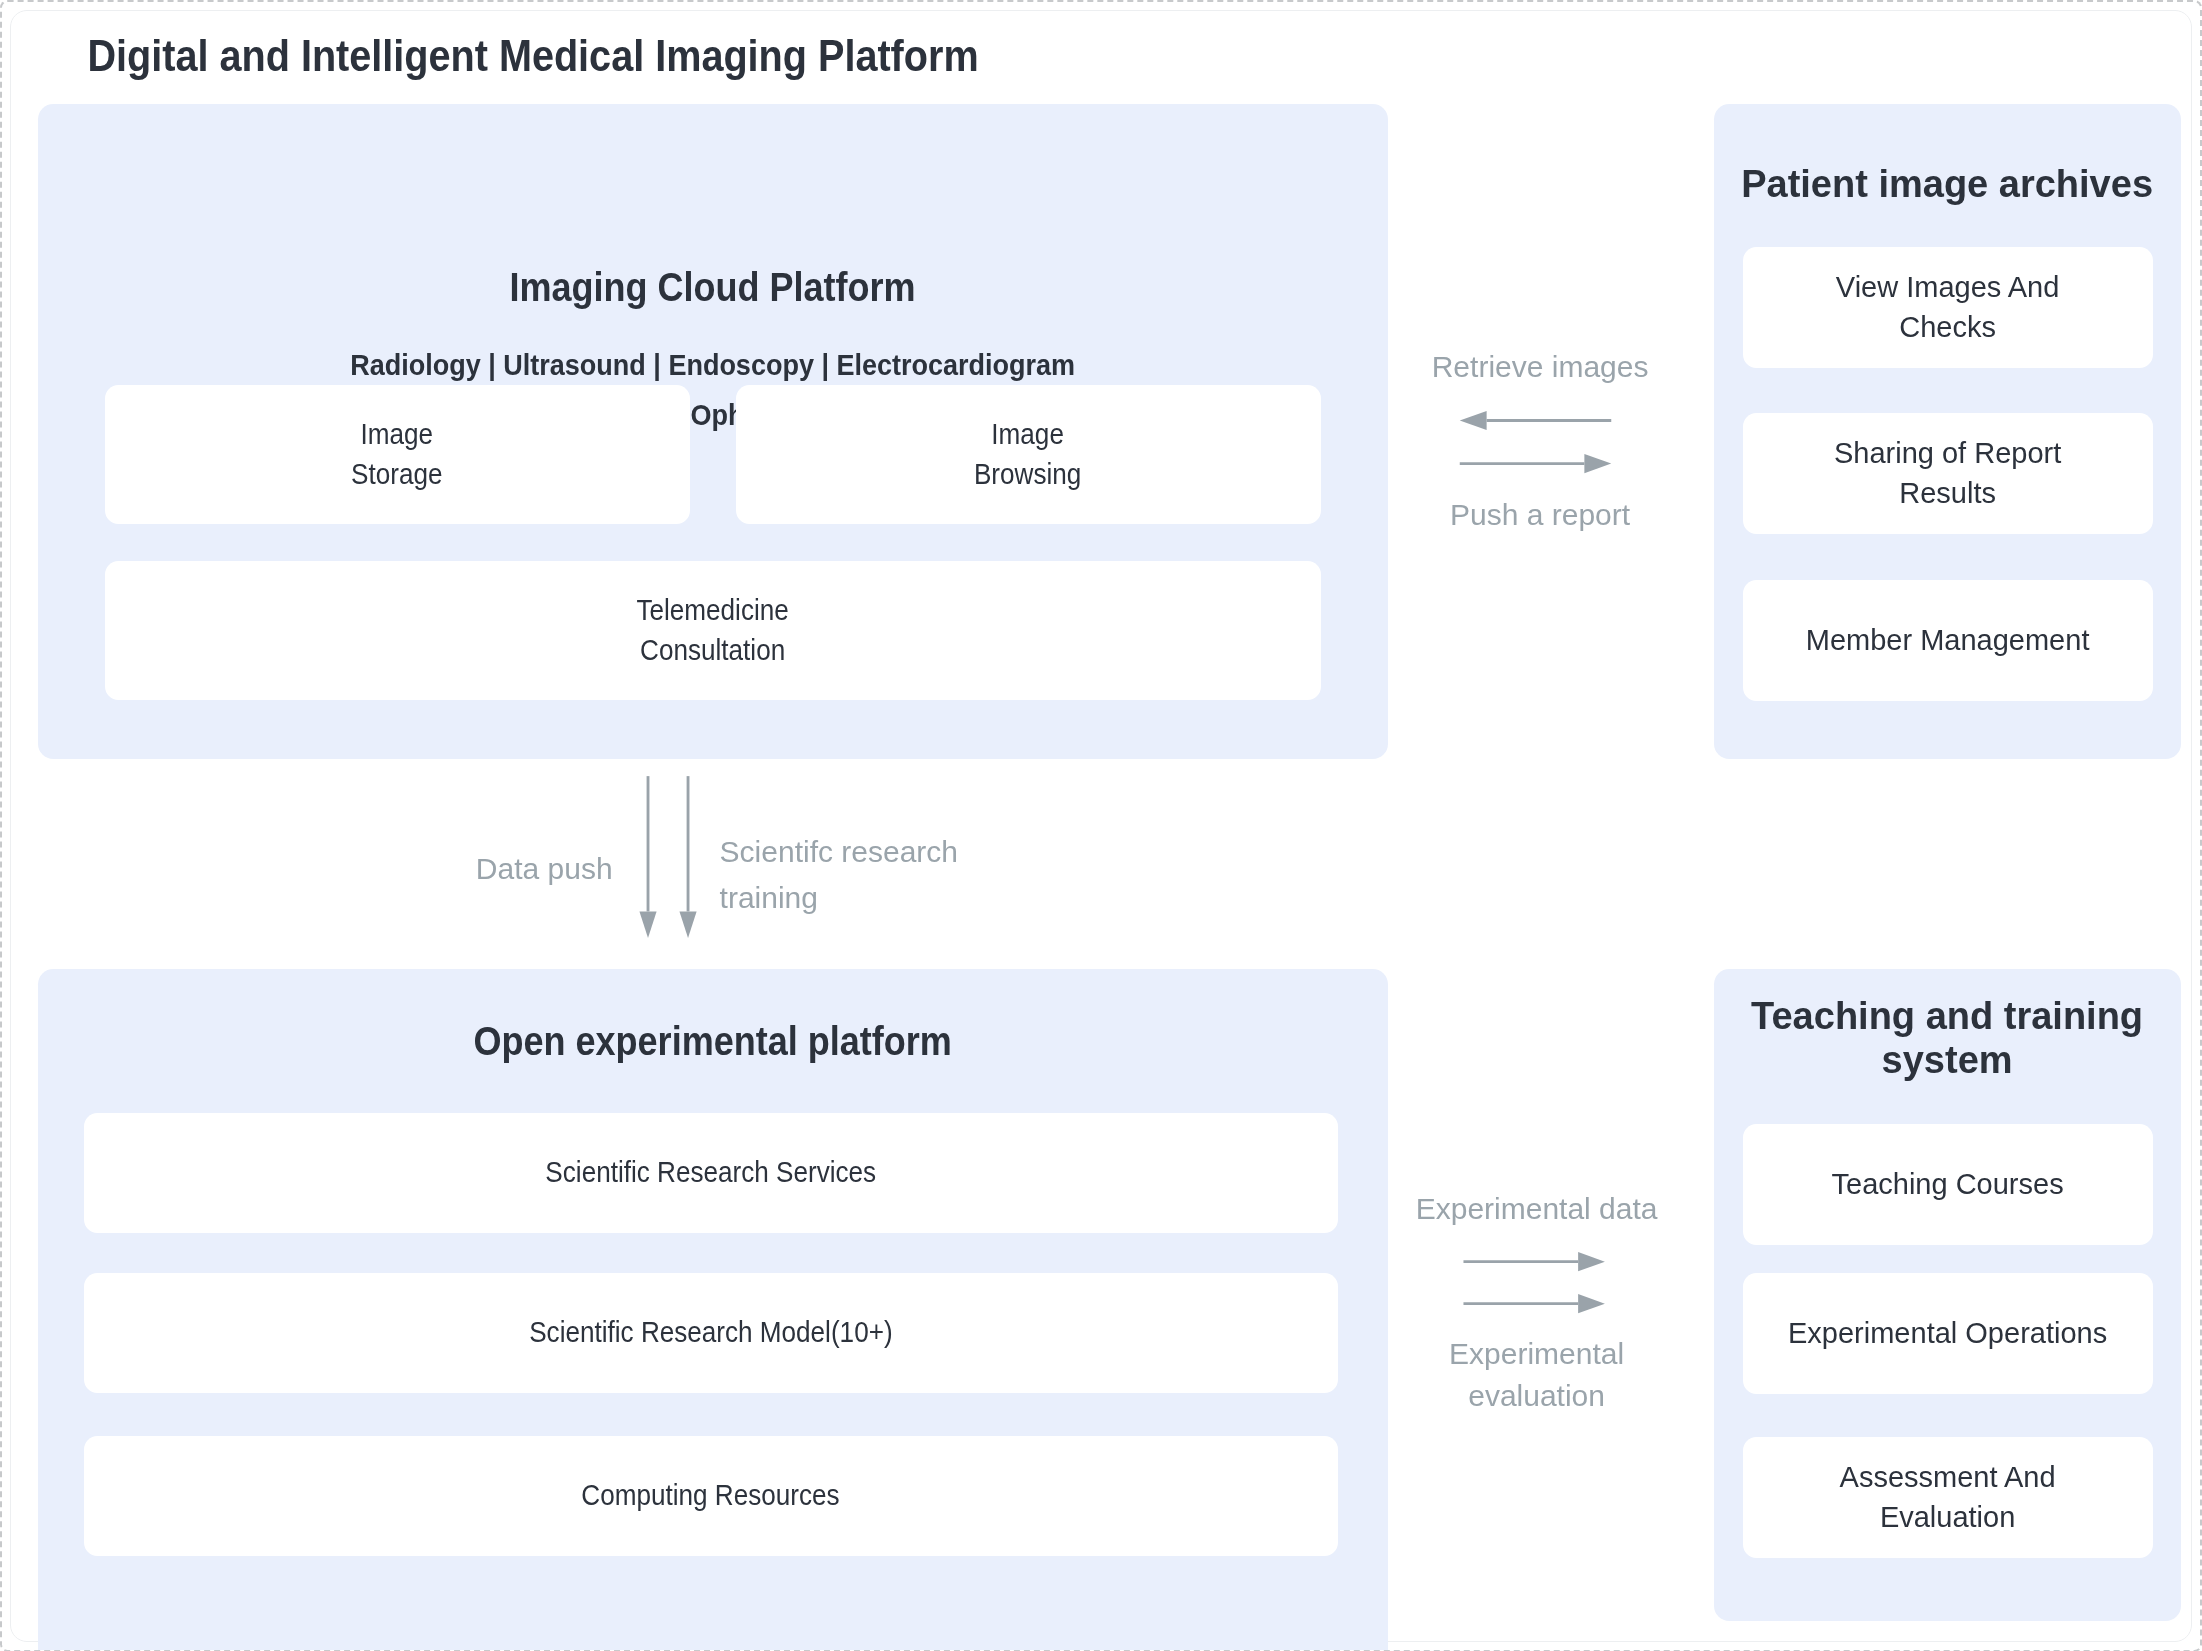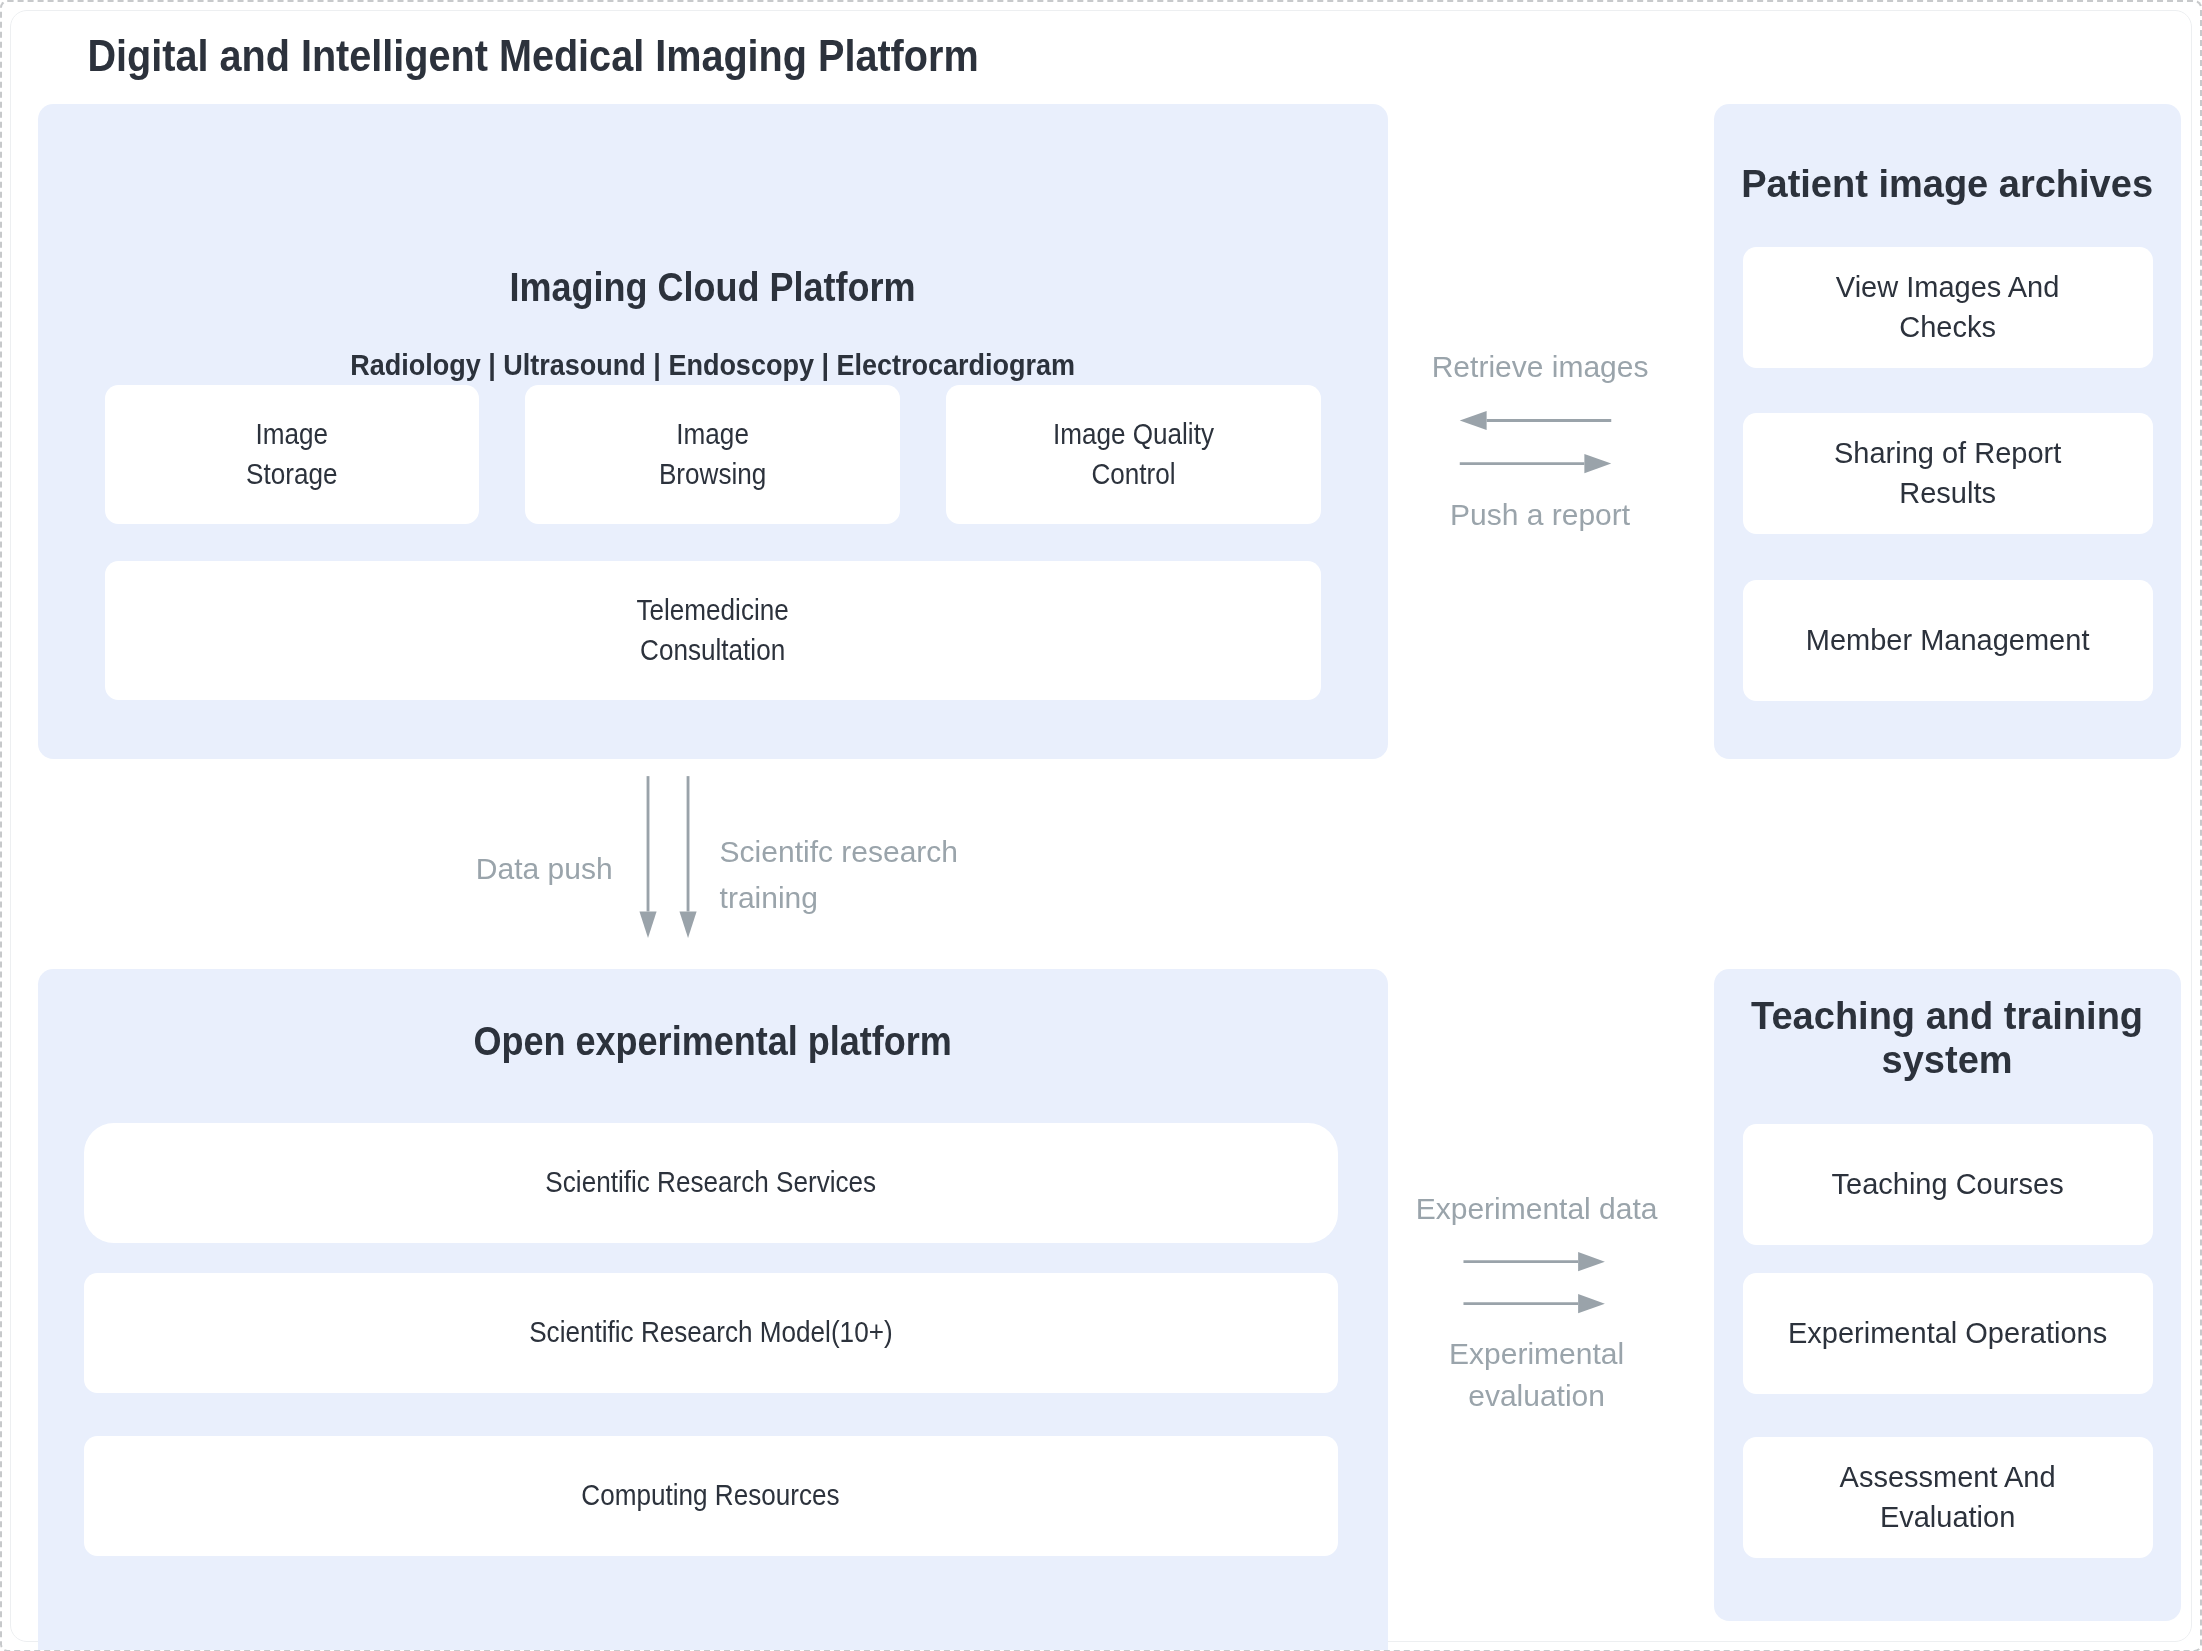--- a/index.html
+++ b/index.html
@@ -57,21 +57,21 @@
     display:flex;align-items:center;justify-content:center;
     font-size:29px;color:var(--text-dark);text-align:center;line-height:40px;
   }
   .vb-1{top:143px;} .vb-2{top:309px;} .vb-3{top:476px;}
   .db-1{top:155px;} .db-2{top:304px;} .db-3{top:468px;}
   .hbox{
     position:absolute;left:46px;width:1254px;height:120px;background:#ffffff;border-radius:13.4px;
     display:flex;align-items:center;justify-content:center;
     font-size:29px;color:var(--text-dark);text-align:center;
   }
-  .hb-1{top:154px;border-radius:30px;} .hb-2{top:304px;} .hb-3{top:467px;}
+  .hb-1{top:144px;} .hb-2{top:304px;} .hb-3{top:467px;}
   .flow-label{
     position:absolute;color:var(--text-gray);font-size:30px;line-height:31px;text-align:center;
   }
   .lbl-retrieve{left:1391px;width:277px;top:340px;}
   .lbl-push{left:1391px;width:277px;top:488px;}
   .lbl-datapush{left:401px;width:201px;top:842px;text-align:right;}
   .lbl-research{left:709px;top:818px;text-align:left;line-height:46px;}
   .lbl-expdata{left:1390px;width:272px;top:1182px;}
   .lbl-expeval{left:1390px;width:272px;top:1322px;line-height:42px;}
   .arrows{position:absolute;}
@@ -94,24 +94,20 @@
       <div class="subtitle sub-1"><span class="cond">Radiology | Ultrasound | Endoscopy | Electrocardiogram</span></div>
       <div class="subtitle sub-2"><span class="cond">Pathology | Ophthalmology</span></div>
       <div class="row row-1">
         <div class="wbox">
             <span class="cond ml">Image
 Storage</span>
           </div>
         <div class="wbox">
             <span class="cond ml">Image
 Browsing</span>
-          </div>
-        <div class="wbox">
-            <span class="cond ml">Image Quality
-Control</span>
           </div>
       </div>
       <div class="row row-2">
         <div class="wbox">
             <span class="cond ml">Telemedicine
 Consultation</span>
           </div>
       </div>
     </section>
 

